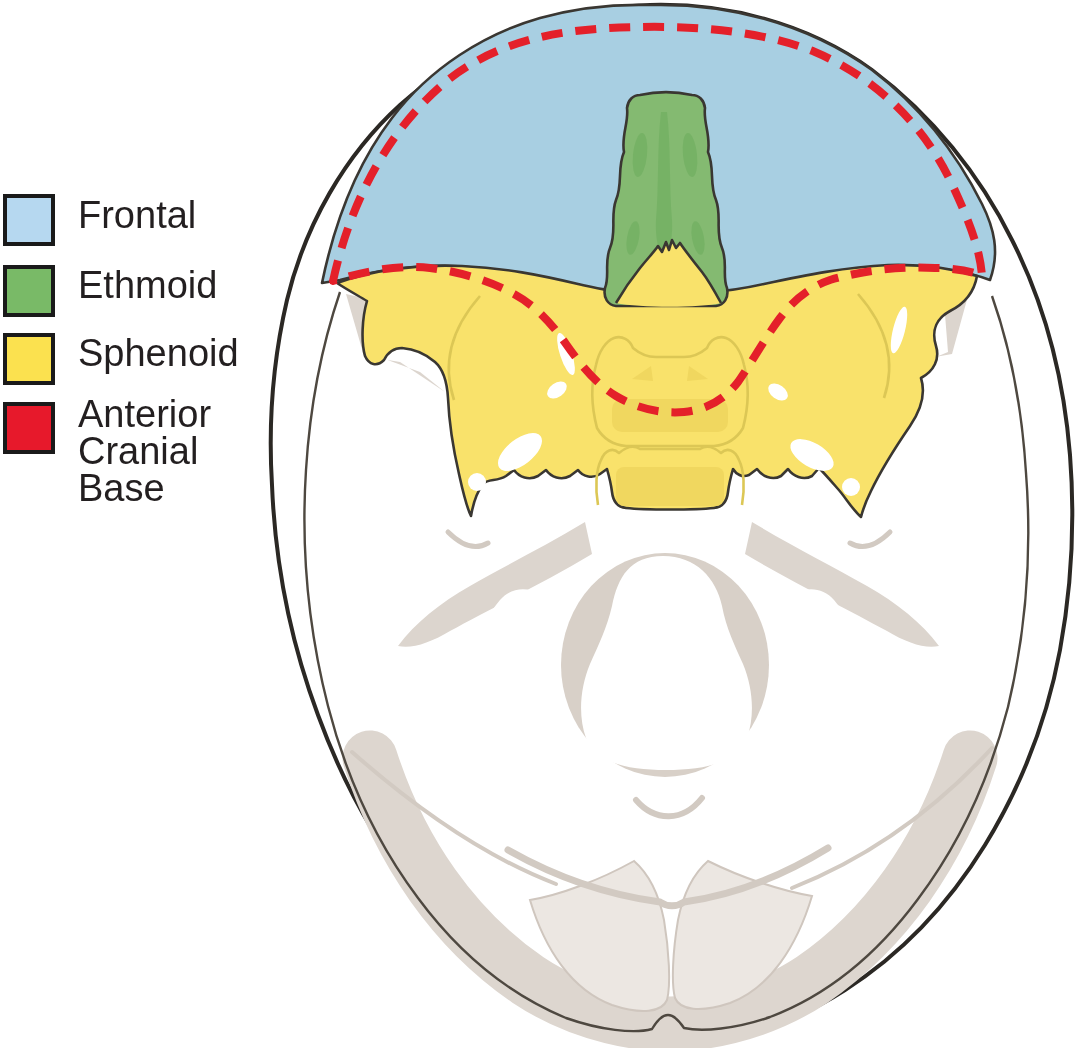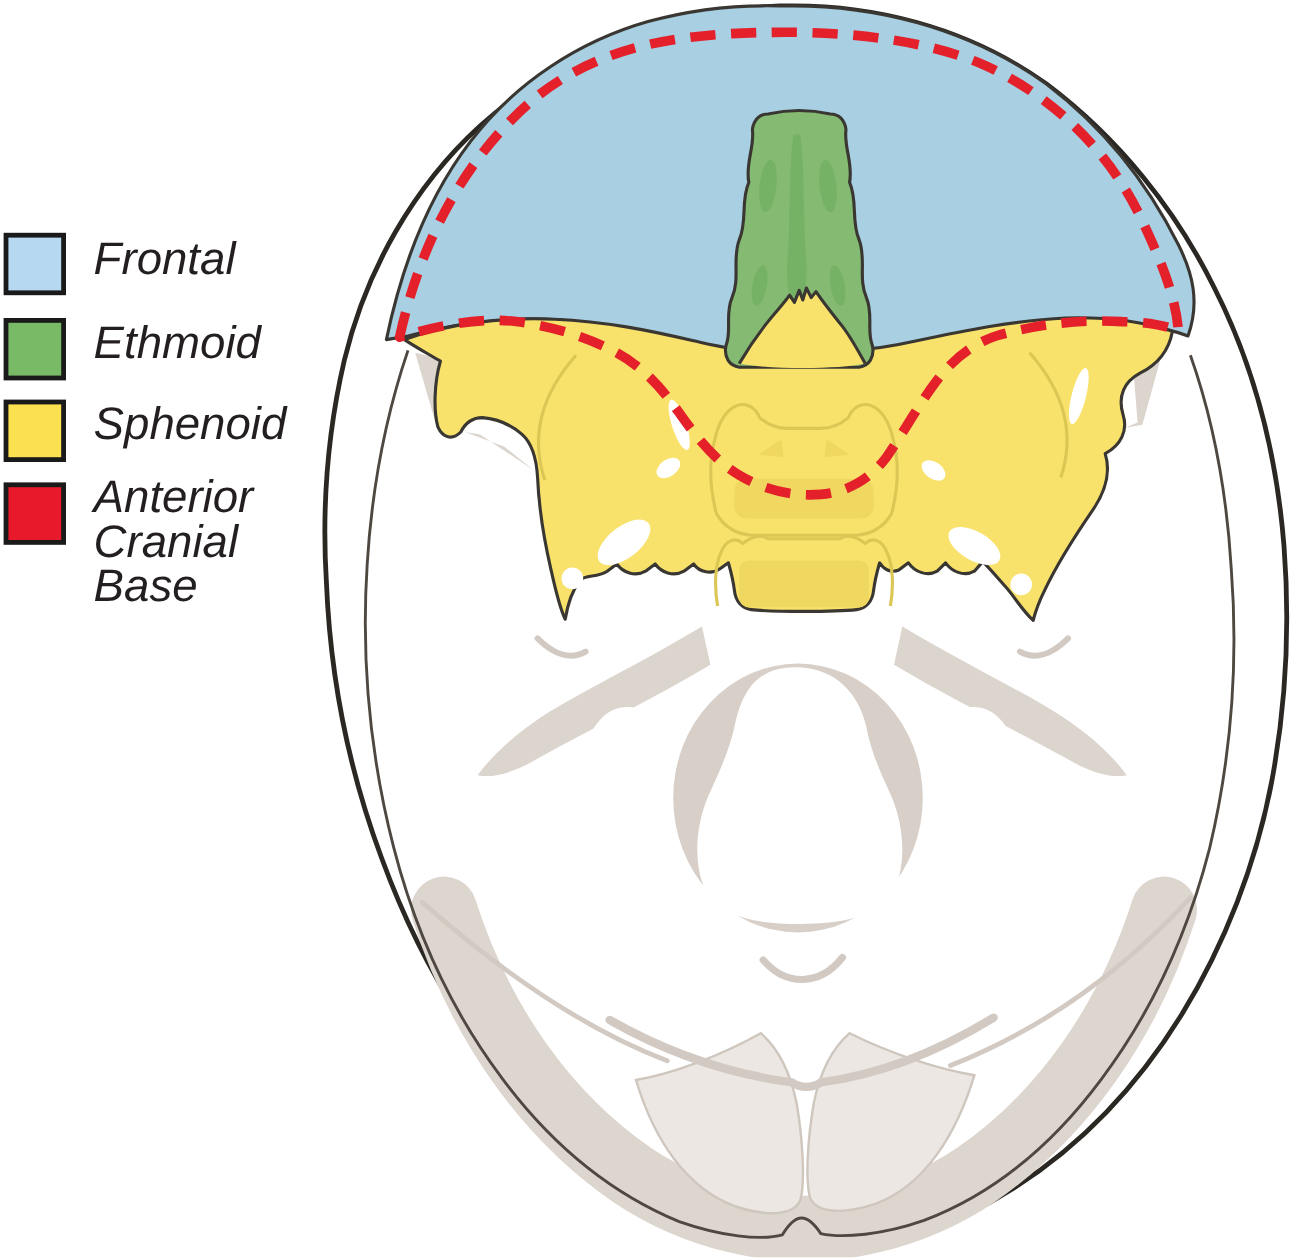--- a/index.html
+++ b/index.html
@@ -1,16 +1,16 @@
 <!DOCTYPE html>
 <html><head>
 <meta charset="utf-8">
 <style>
   html,body{margin:0;padding:0;background:#ffffff;}
-  .stage{width:1067px;height:1048px;position:relative;background:#ffffff;font-family:"Liberation Sans","DejaVu Sans",sans-serif;font-style:italic;}
+  .stage{width:1067px;height:1048px;position:relative;background:#ffffff;font-family:"Liberation Sans","DejaVu Sans",sans-serif;}
   svg{display:block;}
   .outline{stroke:#2b2824;stroke-width:4;fill:none;stroke-linejoin:round;}
   .bone-edge{stroke:#3a3732;stroke-width:2.6;stroke-linejoin:round;}
   .rim{stroke:#4e4840;stroke-width:2.4;fill:none;}
   .faint{stroke:#d2cac2;fill:none;stroke-linecap:round;}
   .shade{fill:#dcd5ce;stroke:none;}
   .fossa{fill:#ece7e2;stroke:#cfc6be;stroke-width:2;}
   .detail-line{stroke:#dcc755;stroke-width:2.6;fill:none;stroke-linejoin:round;}
   .detail-fill{fill:#f0d75f;stroke:none;}
   .white-hole{fill:#ffffff;stroke:none;}

